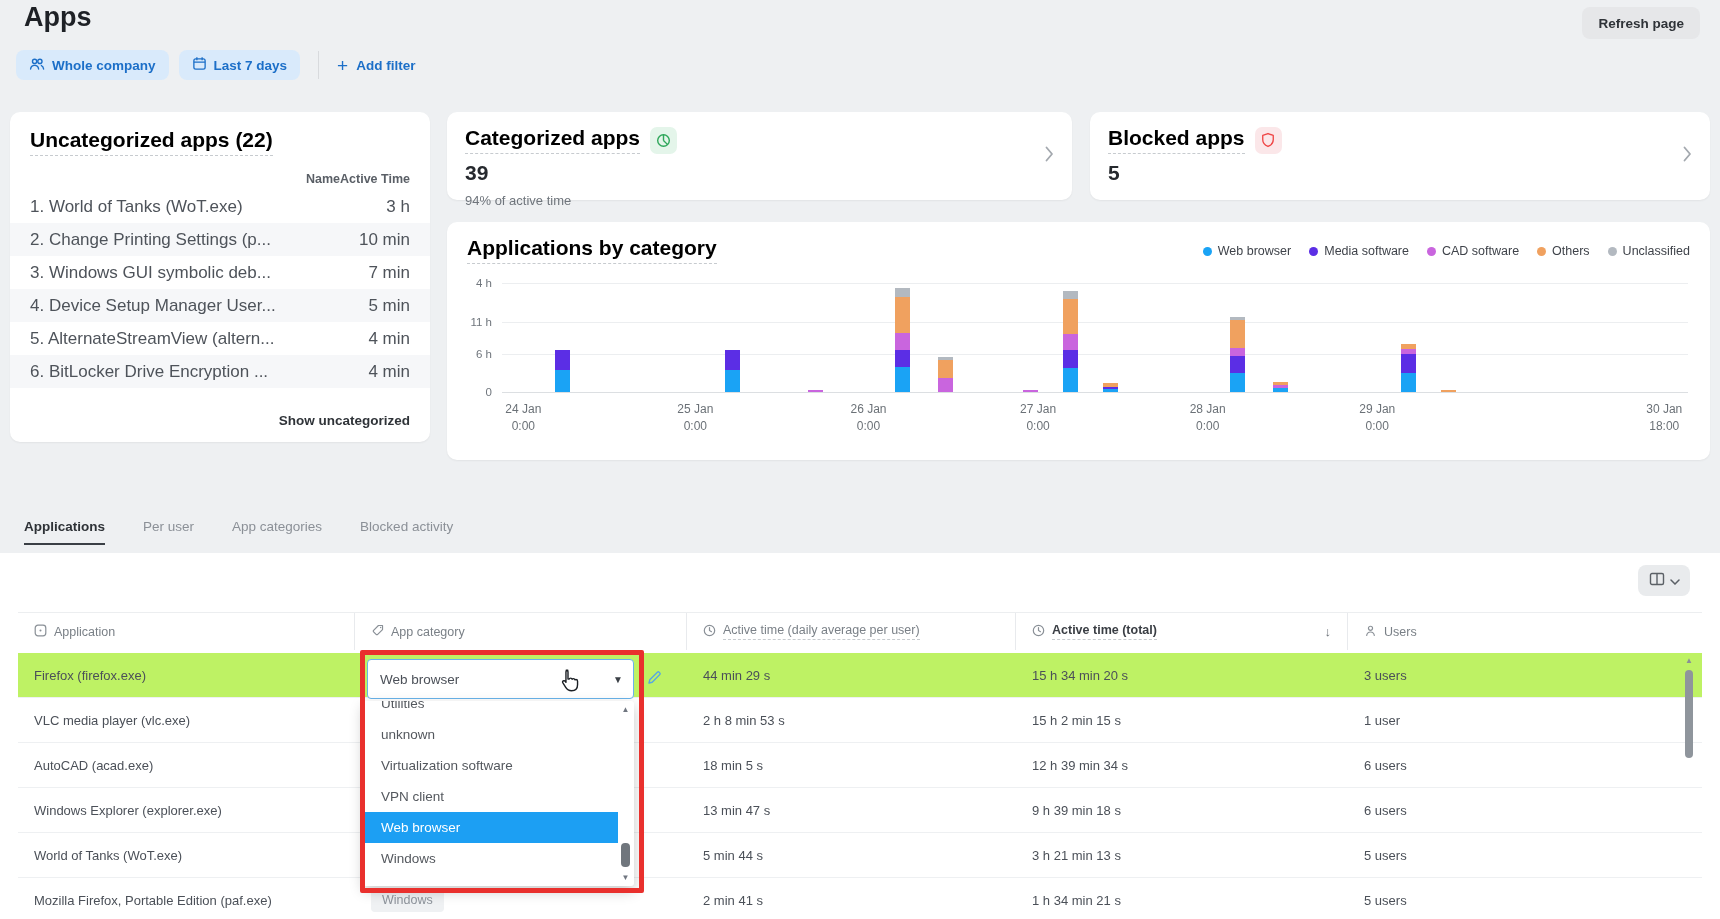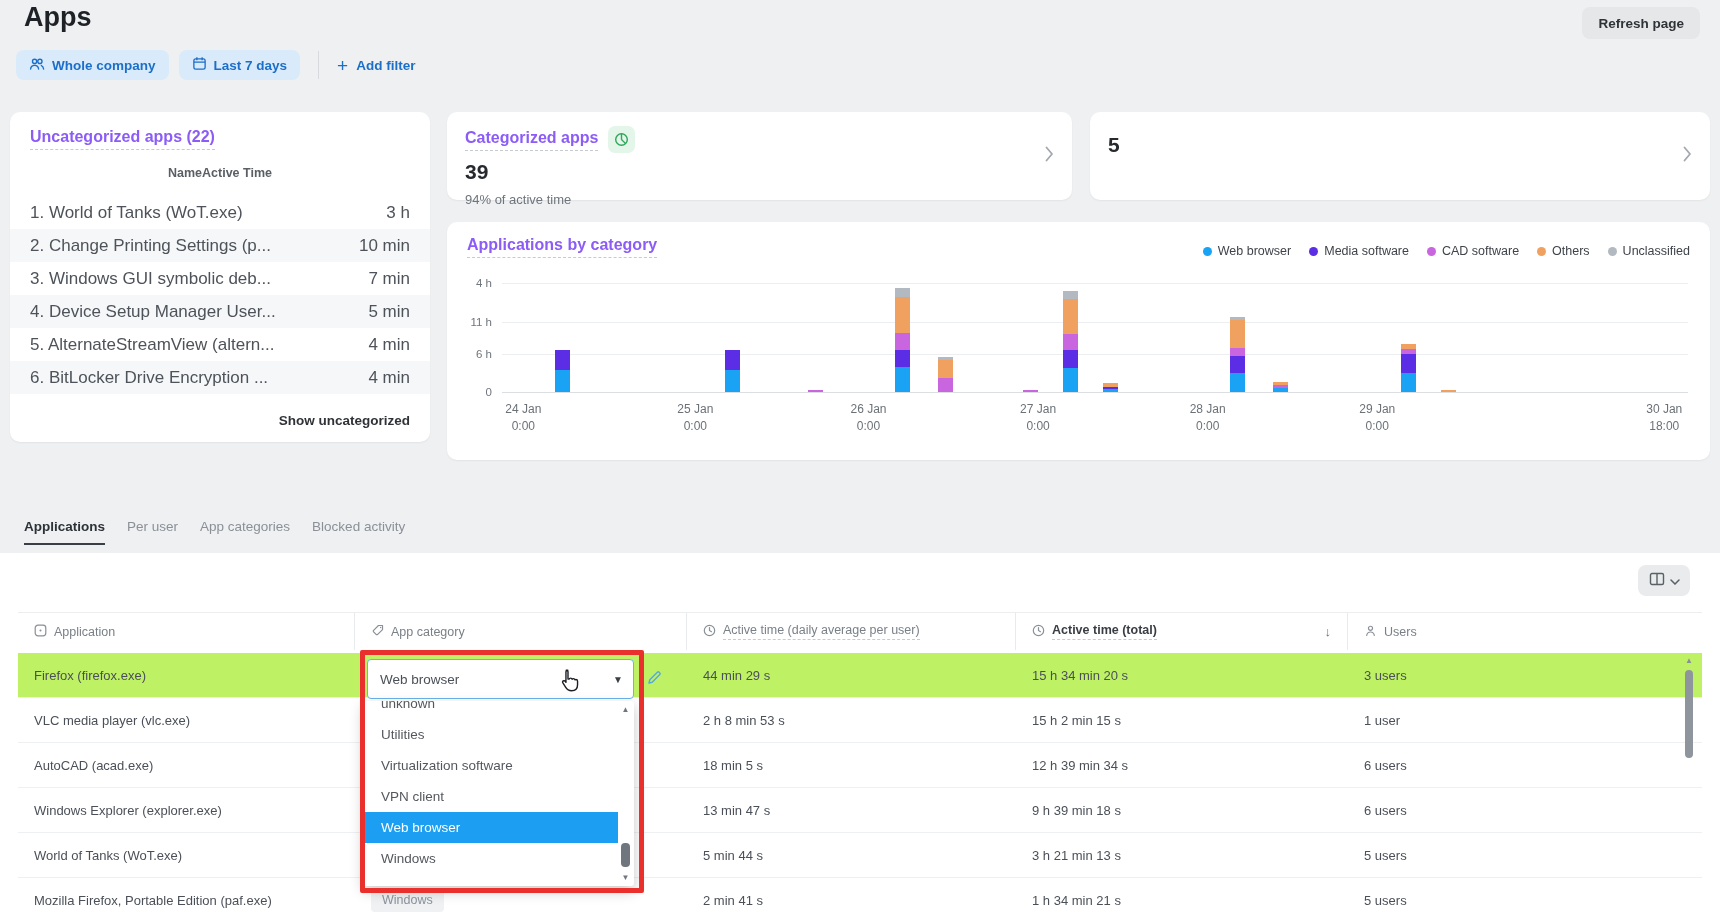--- a/index.html
+++ b/index.html
@@ -18,23 +18,23 @@
   .add-filter { display:flex; align-items:center; gap:8px; font-size:13.5px; font-weight:700; color:#1C6FC8; cursor:pointer; }
   .add-filter .plus { font-size:19px; font-weight:400; line-height:1; }
 
   
   .card { position:absolute; background:#fff; border-radius:10px; box-shadow:0 1px 2px rgba(26,30,36,.06); }
   .card-uncat { left:10px; top:112px; width:420px; height:330px; }
   .card-cat   { left:447px; top:112px; width:625px; height:88px; }
   .card-block { left:1090px; top:112px; width:620px; height:88px; }
   .card-chart { left:447px; top:222px; width:1263px; height:238px; }
 
-  .card-title { font-size:16px; font-weight:700; color:#8b5cf6; border-bottom:1px dashed #C7CBCF; padding-bottom:3px; display:inline-block; }
+  .card-title { font-size:21px; font-weight:700; color:#000000; border-bottom:1px dashed #C7CBCF; padding-bottom:3px; display:inline-block; }
   .uncat-title { margin:16px 0 0 20px; }
-  .uc-head { display:flex; justify-content:center; margin:16px 20px 16px; font-size:12.5px; font-weight:700; color:#5A5F66; }
+  .uc-head { display:flex; justify-content:flex-end; margin:16px 20px 4px; font-size:12.5px; font-weight:700; color:#5A5F66; }
   .ucrow { display:flex; justify-content:space-between; align-items:center; height:33px; padding:0 20px; font-size:17px; color:#4E535A; cursor:pointer; }
   .ucrow.stripe { background:#F6F7F9; }
   .show-uncat { position:absolute; right:20px; bottom:14px; font-size:13.5px; font-weight:700; color:#2F3338; cursor:pointer; }
 
   .kpi-pad { padding:14px 18px; }
   .kpi-title-row { display:flex; align-items:center; gap:10px; }
   .badge { width:27px; height:27px; border-radius:7px; display:flex; align-items:center; justify-content:center; }
   .badge.green { background:#E4F5EA; }
   .badge.red { background:#FBE7E9; }
   .kpi-value-row { margin-top:7px; display:flex; align-items:baseline; gap:8px;flex-direction:column; }
@@ -49,21 +49,21 @@
   .legend-dot { width:9px; height:9px; border-radius:50%; }
   .plot { position:absolute; left:55px; right:22px; top:56px; bottom:67px; }
   .gridline { position:absolute; left:0; right:0; height:1px; background:#ECEEF0; }
   .gridline.zero { background:#DCDFE2; }
   .ylab { position:absolute; left:-50px; width:40px; text-align:right; font-size:11.5px; color:#70767D; white-space:nowrap; }
   .xlab { position:absolute; top:calc(100% + 8px); transform:translateX(-50%); text-align:center; font-size:12px; color:#6B7177; line-height:1.45; white-space:nowrap; }
   .bar { position:absolute; bottom:1px; width:15px; display:flex; flex-direction:column-reverse; }
   .seg { width:100%; }
 
   
-  .tabs { position:absolute; left:24px; top:519px; display:flex; gap:22px; }
+  .tabs { position:absolute; left:24px; top:519px; display:flex; gap:38px; }
   .tab { font-size:13.5px; color:#8B9097; padding-bottom:9px; cursor:pointer; }
   .tab.active { color:#2E3237; font-weight:700; border-bottom:2.5px solid #3A3F45; }
 
   
   .sheet { position:absolute; left:0; right:0; top:553px; bottom:0; background:#fff; }
   .settings-btn { position:absolute; right:30px; top:12px; width:52px; height:31px; background:#E9EBED; border:none; border-radius:8px; display:flex; align-items:center; justify-content:center; gap:5px; color:#5B6066; cursor:pointer; }
   .thead { position:absolute; left:18px; right:18px; top:59px; height:38px; display:grid; grid-template-columns:337px 332px 329px 332px 1fr; border-top:1px solid #ECEEF0; }
   .th { display:flex; align-items:center; gap:7px; padding-left:16px; font-size:12.5px; color:#7A8087; border-right:1px solid #E8EAED; position:relative; cursor:pointer; }
   .th:last-child { border-right:none; }
   .th.sorted { color:#3A3E44; font-weight:700; }
@@ -176,20 +176,28 @@
         <span class="kpi-sub">94% of active time</span>
       </div>
     </div>
     <span class="chev"><svg width="9" height="16" viewBox="0 0 9 16" fill="none" stroke="#A3A8AE" stroke-width="1.8" stroke-linecap="round" stroke-linejoin="round">
           <path d="M1.5 1.5L7 8l-5.5 6.5"></path>
         </svg></span>
   </div>
 
   <div class="card card-block">
     <div class="kpi-pad">
+      <div class="kpi-title-row">
+        <span class="card-title">Blocked apps</span>
+        <span class="badge red">
+            <svg width="14" height="16" viewBox="0 0 16 18" fill="none" stroke="#EF4444" stroke-width="1.5" stroke-linejoin="round">
+              <path d="M8 1.6l6 2.2v5c0 3.6-2.4 6.2-6 7.6-3.6-1.4-6-4-6-7.6v-5L8 1.6z"></path>
+            </svg>
+          </span>
+      </div>
       <div class="kpi-value-row">
         <span class="kpi-value">5</span>
       </div>
     </div>
     <span class="chev"><svg width="9" height="16" viewBox="0 0 9 16" fill="none" stroke="#A3A8AE" stroke-width="1.8" stroke-linecap="round" stroke-linejoin="round">
           <path d="M1.5 1.5L7 8l-5.5 6.5"></path>
         </svg></span>
   </div>
 
   <div class="card card-chart">
@@ -422,22 +430,22 @@
 
   <div class="select">
     <span>Web browser</span>
     <span class="caret">▼</span>
   </div>
   <span class="pencil"><svg width="17" height="17" viewBox="0 0 17 17" fill="none" stroke="#57A7E2" stroke-width="1.4" stroke-linejoin="round">
         <path d="M3 14l.8-3.2 7.6-7.6c.5-.5 1.2-.5 1.7 0l.7.7c.5.5.5 1.2 0 1.7L6.2 13.2 3 14z"></path>
       </svg></span>
   <div class="panel">
     <div class="opts">
+        <div class="opt">Utilities</div>
         <div class="opt">unknown</div>
-        <div class="opt">Utilities</div>
         <div class="opt">Virtualization software</div>
         <div class="opt">VPN client</div>
         <div class="opt selected">Web browser</div>
         <div class="opt">Windows</div>
       </div>
     <div class="psb">
       <span class="up">▲</span>
       <span class="thumb"></span>
       <span class="down">▼</span>
     </div>

